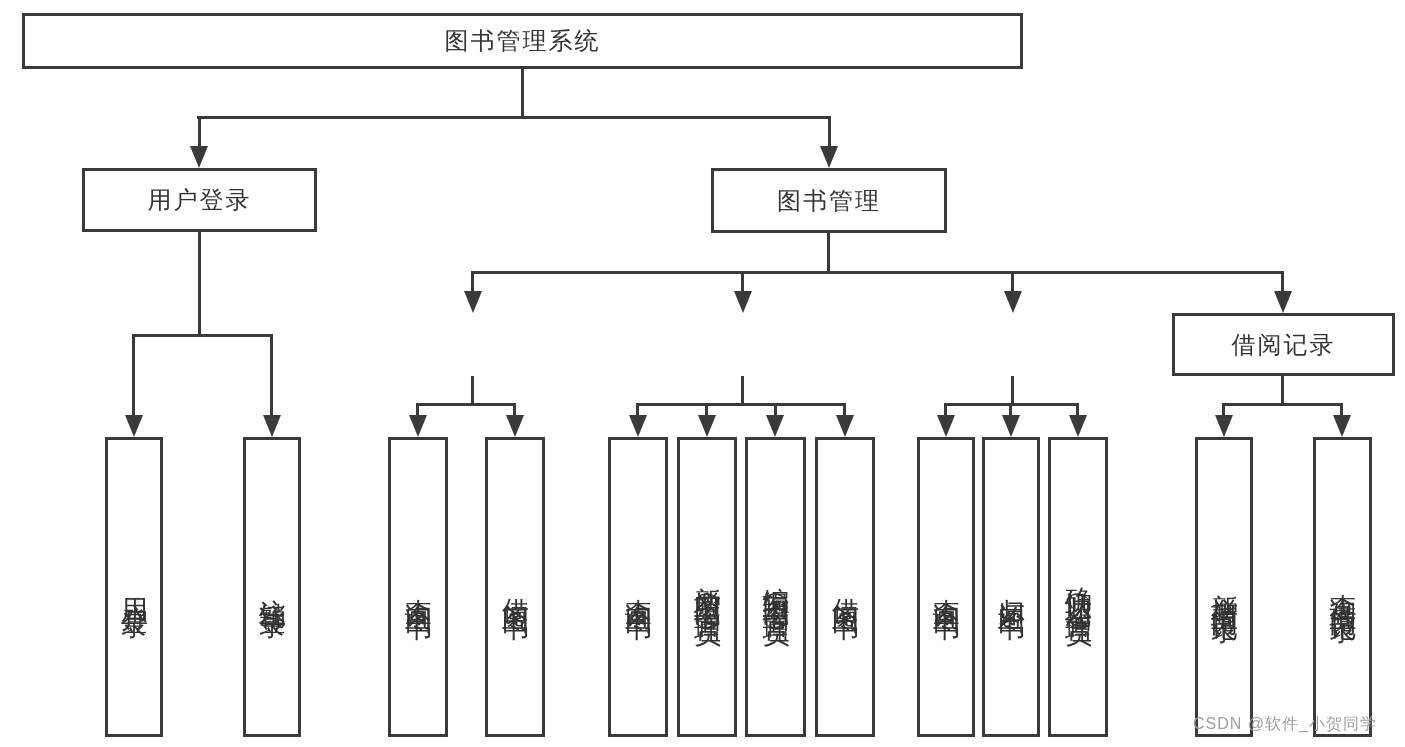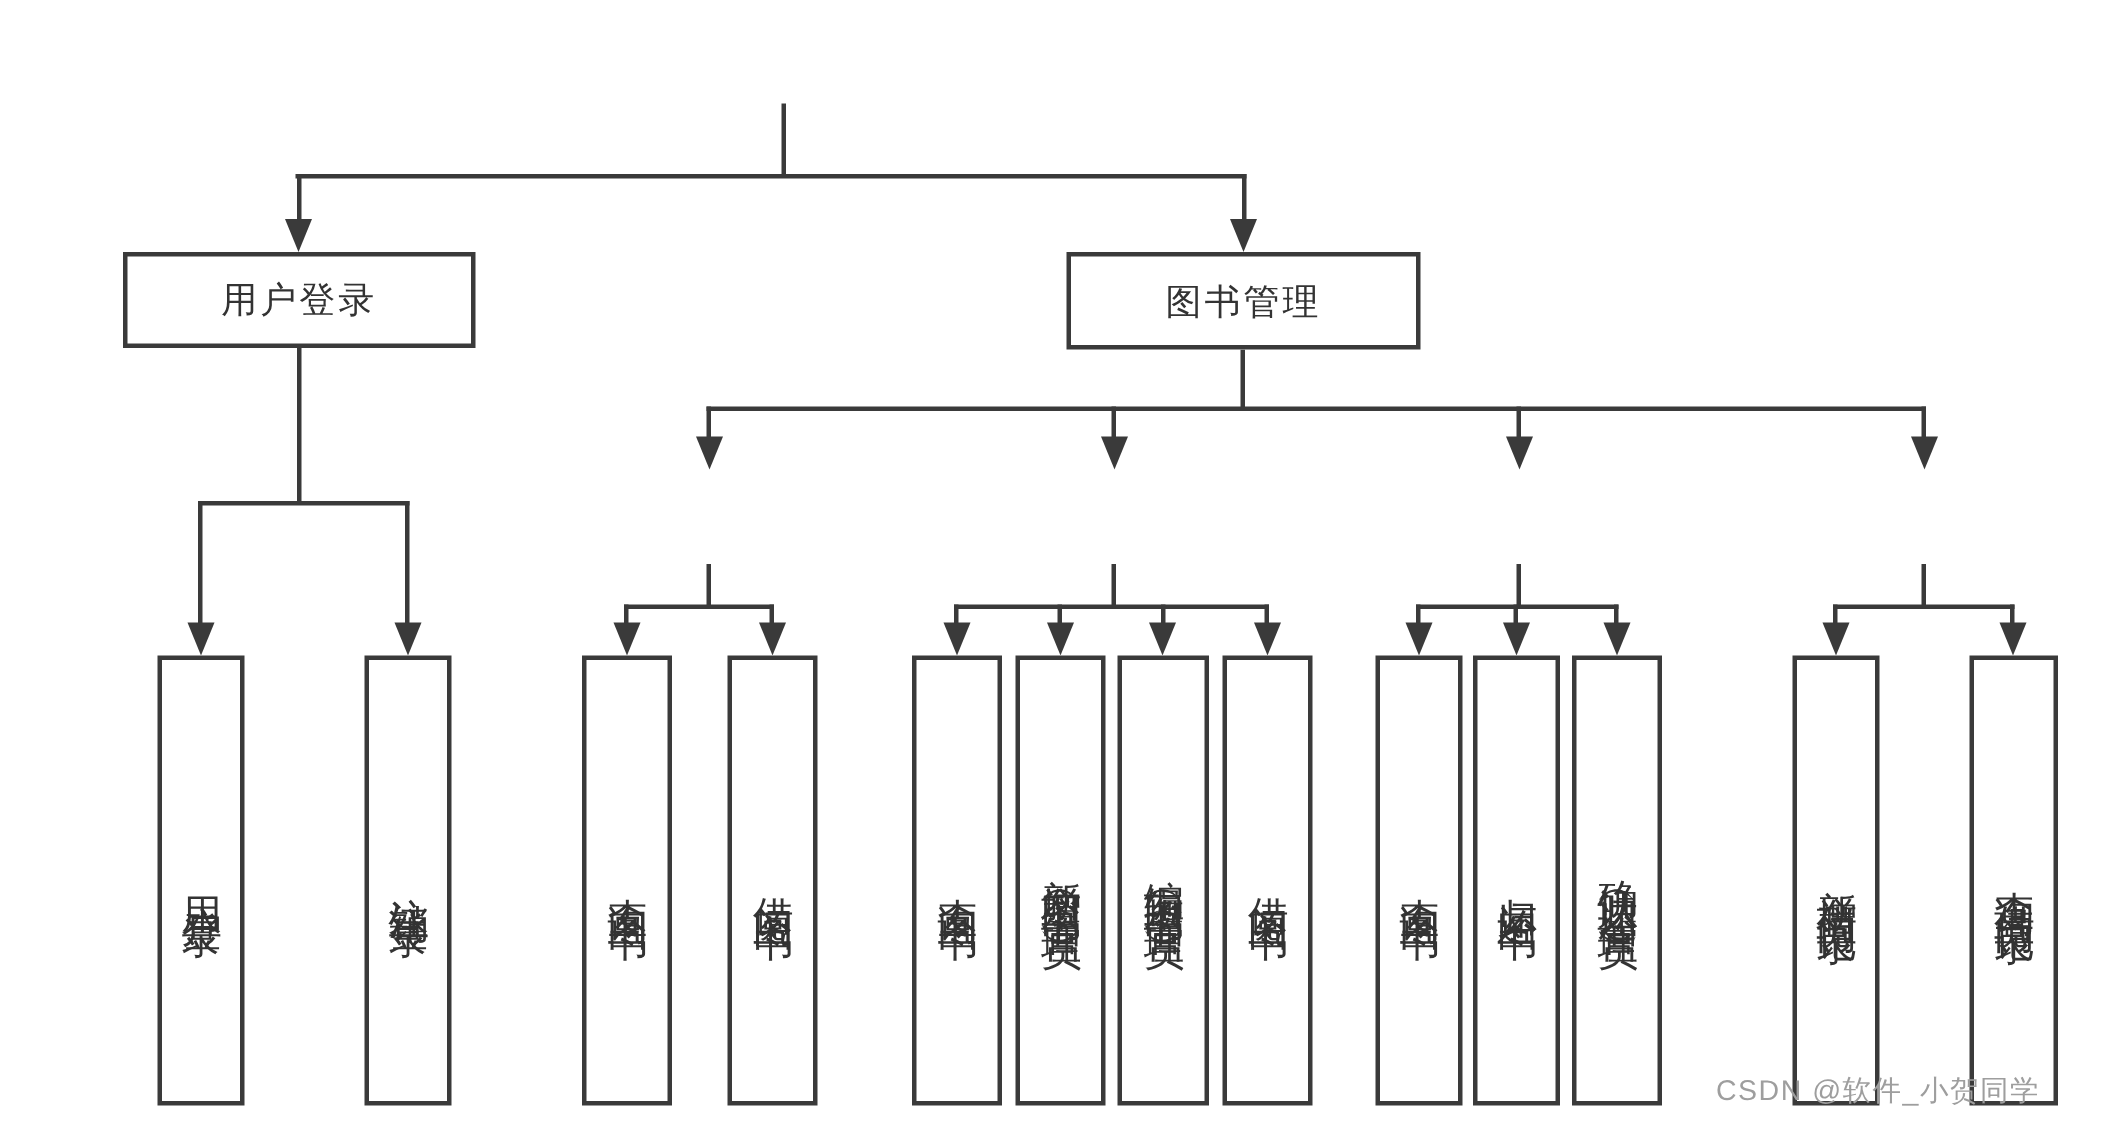--- a/index.html
+++ b/index.html
@@ -37,22 +37,22 @@
   .hline{position:absolute;height:3px;background:#3a3a3a;}
   .arrow{
     position:absolute;
     width:0;height:0;
     border-left:9px solid transparent;
     border-right:9px solid transparent;
     border-top:22px solid #3a3a3a;
   }
   .watermark{
     position:absolute;
-    left:1144px;top:714px;
-    font-size:19px;
+    left:1193px;top:714px;
+    font-size:16px;
     color:#9e9e9e;
     letter-spacing:1px;
     white-space:nowrap;
   }
 </style>
 </head>
 <body>
 
 <div class="canvas">
 
@@ -108,28 +108,30 @@
   <div class="arrow" style="left:1002px;top:415px;"></div>
   <div class="arrow" style="left:1069px;top:415px;"></div>
 
   <div class="vline" style="left:1281px;top:376px;height:29px;"></div>
   <div class="hline" style="left:1222px;top:403px;width:121px;"></div>
   <div class="vline" style="left:1222px;top:403px;height:14px;"></div>
   <div class="vline" style="left:1340px;top:403px;height:14px;"></div>
   <div class="arrow" style="left:1215px;top:415px;"></div>
   <div class="arrow" style="left:1333px;top:415px;"></div>
 
+  <div class="node h" style="left:22px;top:13px;width:1001px;height:56px;">图书管理系统</div>
 
   <div class="node h" style="left:82px;top:168px;width:235px;height:64px;">用户登录</div>
 
   <div class="node h" style="left:711px;top:168px;width:236px;height:65px;">图书管理</div>
 
 
 
 
+  <div class="node h" style="left:1172px;top:313px;width:223px;height:63px;">借阅记录</div>
 
   <div class="node v" style="left:105px;top:437px;width:58px;height:300px;">用户登录</div>
   <div class="node v" style="left:243px;top:437px;width:58px;height:300px;">注销登录</div>
 
   <div class="node v" style="left:388px;top:437px;width:60px;height:300px;">查询图书</div>
   <div class="node v" style="left:485px;top:437px;width:60px;height:300px;">借阅图书</div>
 
   <div class="node v" style="left:608px;top:437px;width:60px;height:300px;">查询图书</div>
   <div class="node v" style="left:677px;top:437px;width:60px;height:300px;">新增图书（管理员）</div>
   <div class="node v" style="left:745px;top:437px;width:61px;height:300px;">编辑图书（管理员）</div>

